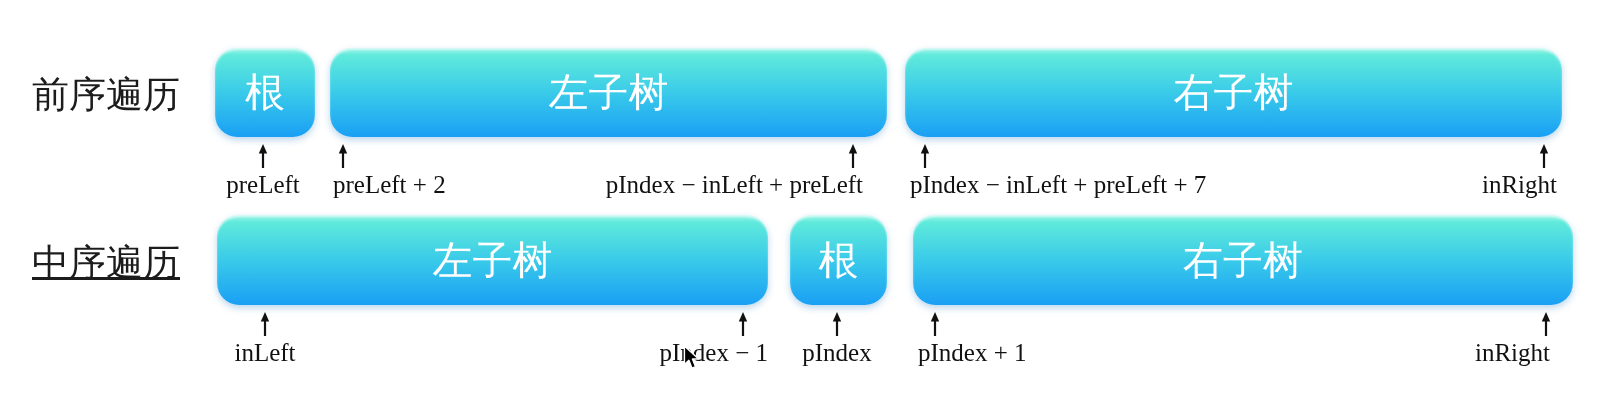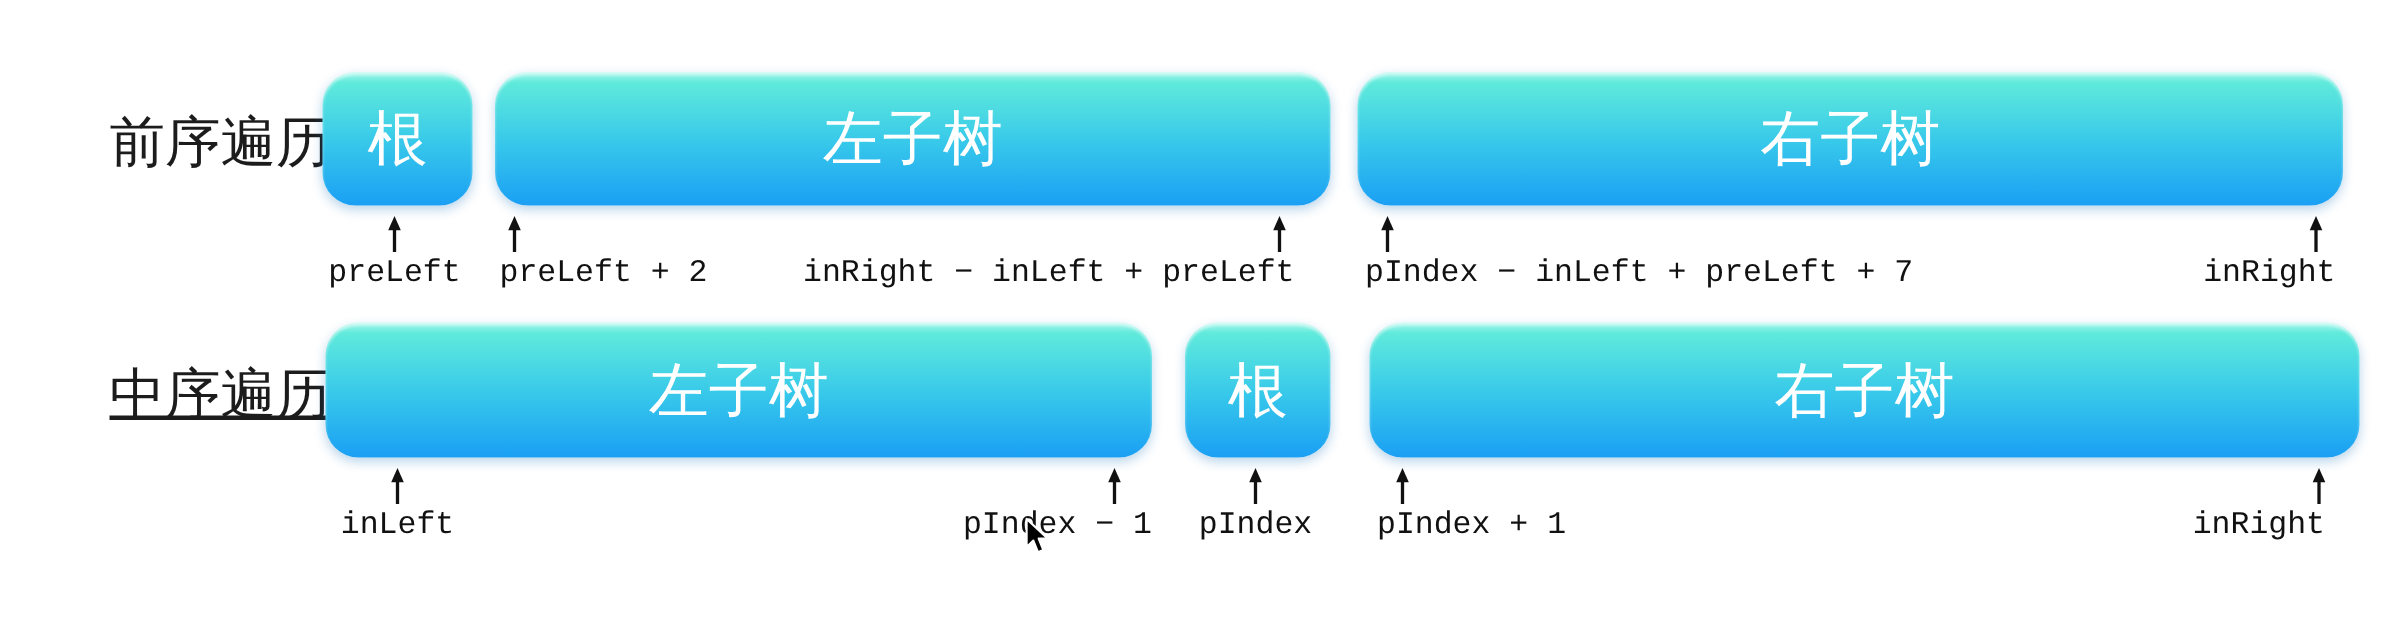--- a/index.html
+++ b/index.html
@@ -2,34 +2,34 @@
 <html><head>
 <meta charset="utf-8">
 <style>
   html,body{margin:0;padding:0;background:#fff;}
   .canvas{
     position:relative;width:1602px;height:414px;background:#ffffff;
     font-family:"DejaVu Sans",sans-serif;overflow:hidden;
   }
   .row-title{
     position:absolute;font-size:37px;color:#1c1c1c;line-height:1;
-    letter-spacing:0px;white-space:nowrap;margin-left:41px;
+    letter-spacing:0px;white-space:nowrap;
   }
   .seg-box{
     position:absolute;height:89px;border-radius:22px;
     background:linear-gradient(180deg,#a9f6eb 0%,#5feadb 8%,#38c9ea 52%,#1a9ff4 100%);
     box-shadow:0 3px 7px rgba(30,120,190,0.30), inset 0 2px 2px rgba(255,255,255,0.55);
     display:flex;align-items:center;justify-content:center;
     color:#ffffff;font-size:40px;white-space:nowrap;
   }
   .arrow{
     position:absolute;width:12px;height:26px;transform:translateX(-50%);
   }
   .ptr-label{
-    position:absolute;font-family:Liberation Mono, monospace;font-size:21px;
+    position:absolute;font-family:Liberation Serif, serif;font-size:25px;
     color:#111111;line-height:1;white-space:nowrap;
   }
   .center-anchor{transform:translateX(-50%);}
   .cursor{position:absolute;}
 </style>
 </head>
 <body>
 
 <div class="canvas">
 
@@ -56,21 +56,21 @@
       <line x1="6" y1="25" x2="6" y2="8" stroke="#111" stroke-width="2.2"></line>
       <polygon points="6,1 1.8,10.5 10.2,10.5" fill="#111"></polygon>
     </svg>
     <svg class="arrow" style="left:1544px;top:143px;" viewBox="0 0 12 26">
       <line x1="6" y1="25" x2="6" y2="8" stroke="#111" stroke-width="2.2"></line>
       <polygon points="6,1 1.8,10.5 10.2,10.5" fill="#111"></polygon>
     </svg>
 
     <div class="ptr-label center-anchor" style="left:263px;top:172px;">preLeft</div>
     <div class="ptr-label" style="left:333px;top:172px;">preLeft + 2</div>
-    <div class="ptr-label" style="right:739px;top:172px;">inRight − inLeft + preLeft</div>
+    <div class="ptr-label" style="right:739px;top:172px;">pIndex − inLeft + preLeft</div>
     <div class="ptr-label" style="left:910px;top:172px;">pIndex − inLeft + preLeft + 7</div>
     <div class="ptr-label" style="right:45px;top:172px;">inRight</div>
   </section>
 
   <section>
     <div class="row-title" style="left:32px;top:244px;text-decoration:underline;">中序遍历</div>
 
     <div class="seg-box" style="left:217px;top:215px;width:551px;height:90px;">左子树</div>
     <div class="seg-box" style="left:790px;top:215px;width:97px;height:90px;">根</div>
     <div class="seg-box" style="left:913px;top:215px;width:660px;height:90px;">右子树</div>

